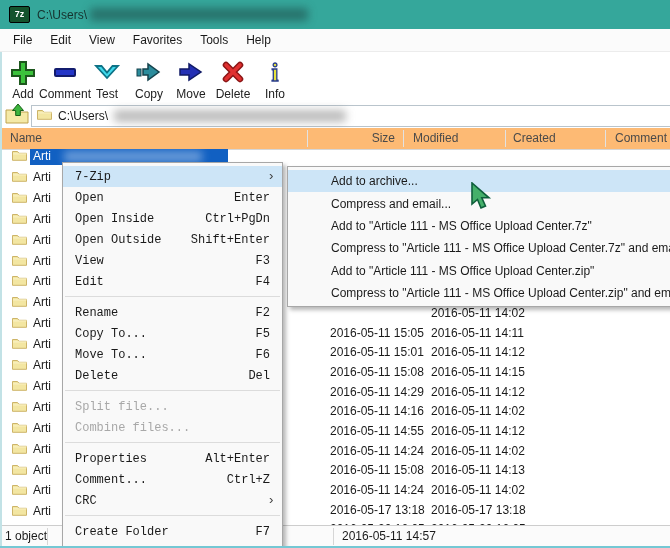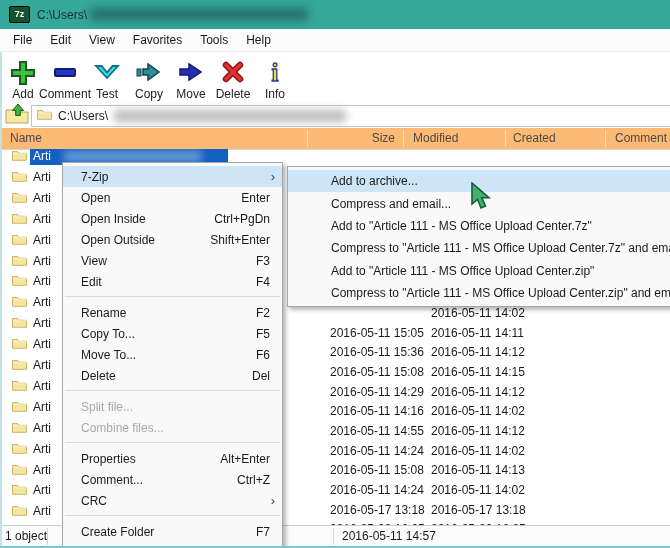--- a/index.html
+++ b/index.html
@@ -53,21 +53,21 @@
   
   .statusbar{position:absolute;top:525px;left:0;right:0;height:21px;background:#fbfbfb;
              border-top:1px solid #cdcdcd;z-index:2;}
   .sb-left{position:absolute;left:5px;line-height:21px;}
   .sb-date{position:absolute;left:342px;line-height:21px;}
   .sb-sep{position:absolute;top:2px;bottom:2px;width:1px;background:#d6d6d6;}
   
   .cmenu{position:absolute;left:62px;top:162px;width:221px;height:420px;background:#f9f9f9;
          border:1px solid #a7a7a7;box-shadow:3px 3px 4px rgba(0,0,0,.28);z-index:10;
          padding-top:3px;box-sizing:border-box;}
-  .mi{height:21px;display:flex;align-items:center;padding:0 12px 0 18px;position:relative;}
+  .mi{height:21px;display:flex;align-items:center;padding:0 12px 0 12px;position:relative;font-family:Liberation Mono, monospace;}
   .mi-label{flex:1;white-space:nowrap;}
   .mi-short{white-space:nowrap;}
   .mi-arrow{position:absolute;right:7px;font-size:13px;color:#444;}
   .mi.hl{background:var(--menuhl,#cde5f7);}
   .mi.dis .mi-label{color:#a8a8a8;}
   .msep{height:1px;background:#dcdcdc;margin:4px 2px 5px 2px;}
   
   .smenu{position:absolute;left:287px;top:166px;width:400px;height:141px;background:#f9f9f9;
          border:1px solid #a7a7a7;box-shadow:3px 3px 4px rgba(0,0,0,.28);z-index:11;
          padding-top:3px;box-sizing:border-box;}
@@ -355,21 +355,21 @@
     </div>
   <div class="datelist" id="date-list">
       <div class="drow" style="top: 0px;">
         <span class="d-c">2016-05-11 14:02</span>
       </div>
       <div class="drow" style="top: 19.65px;">
         <span class="d-m">2016-05-11 15:05</span>
         <span class="d-c">2016-05-11 14:11</span>
       </div>
       <div class="drow" style="top: 39.3px;">
-        <span class="d-m">2016-05-11 15:36</span>
+        <span class="d-m">2016-05-11 15:01</span>
         <span class="d-c">2016-05-11 14:12</span>
       </div>
       <div class="drow" style="top: 58.95px;">
         <span class="d-m">2016-05-11 15:08</span>
         <span class="d-c">2016-05-11 14:15</span>
       </div>
       <div class="drow" style="top: 78.6px;">
         <span class="d-m">2016-05-11 14:29</span>
         <span class="d-c">2016-05-11 14:12</span>
       </div>

